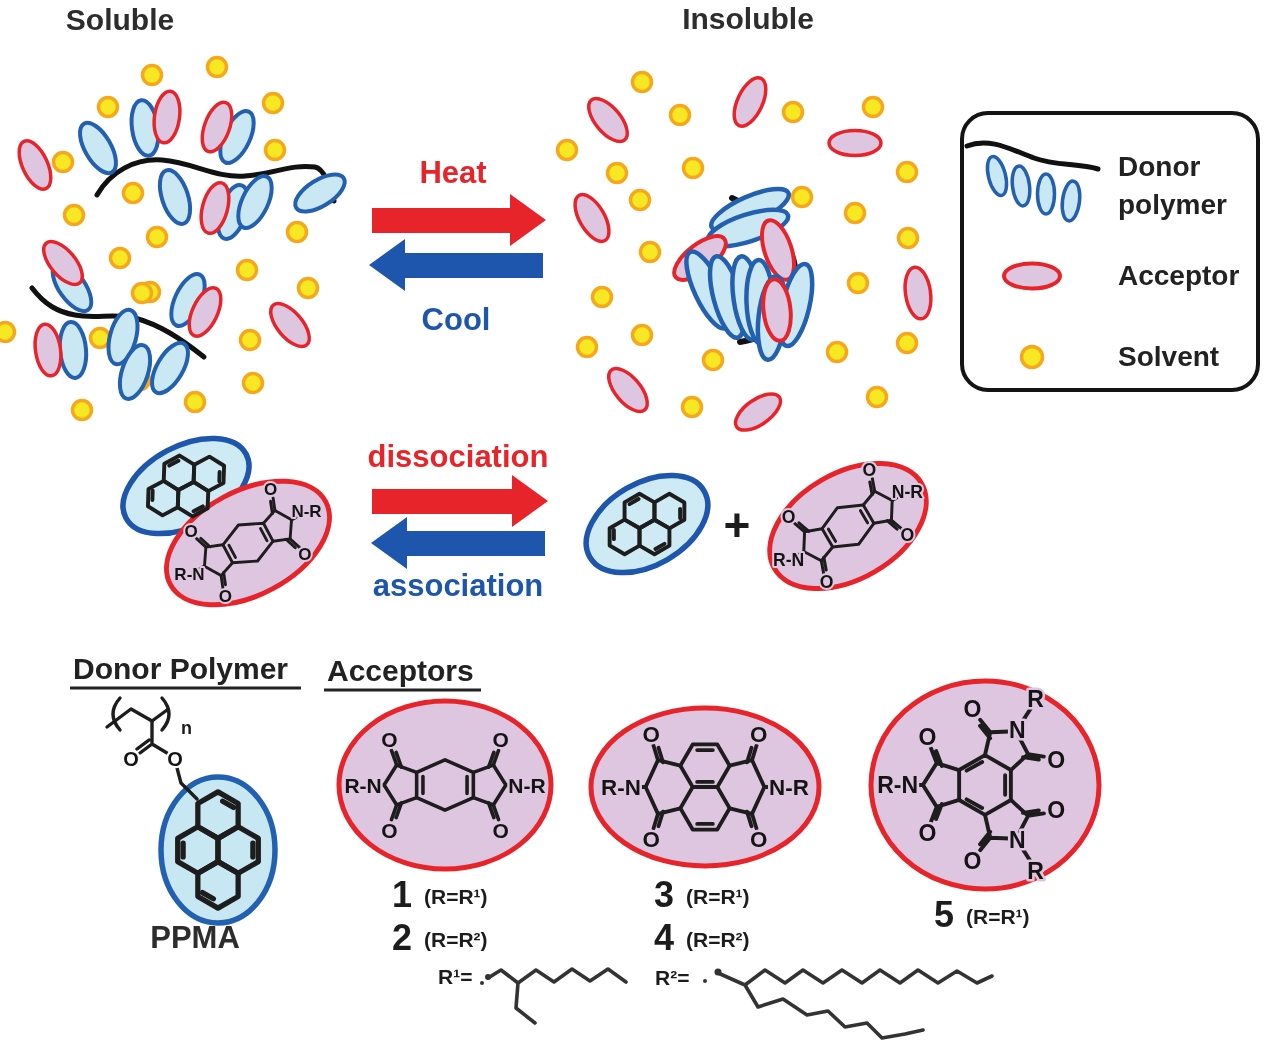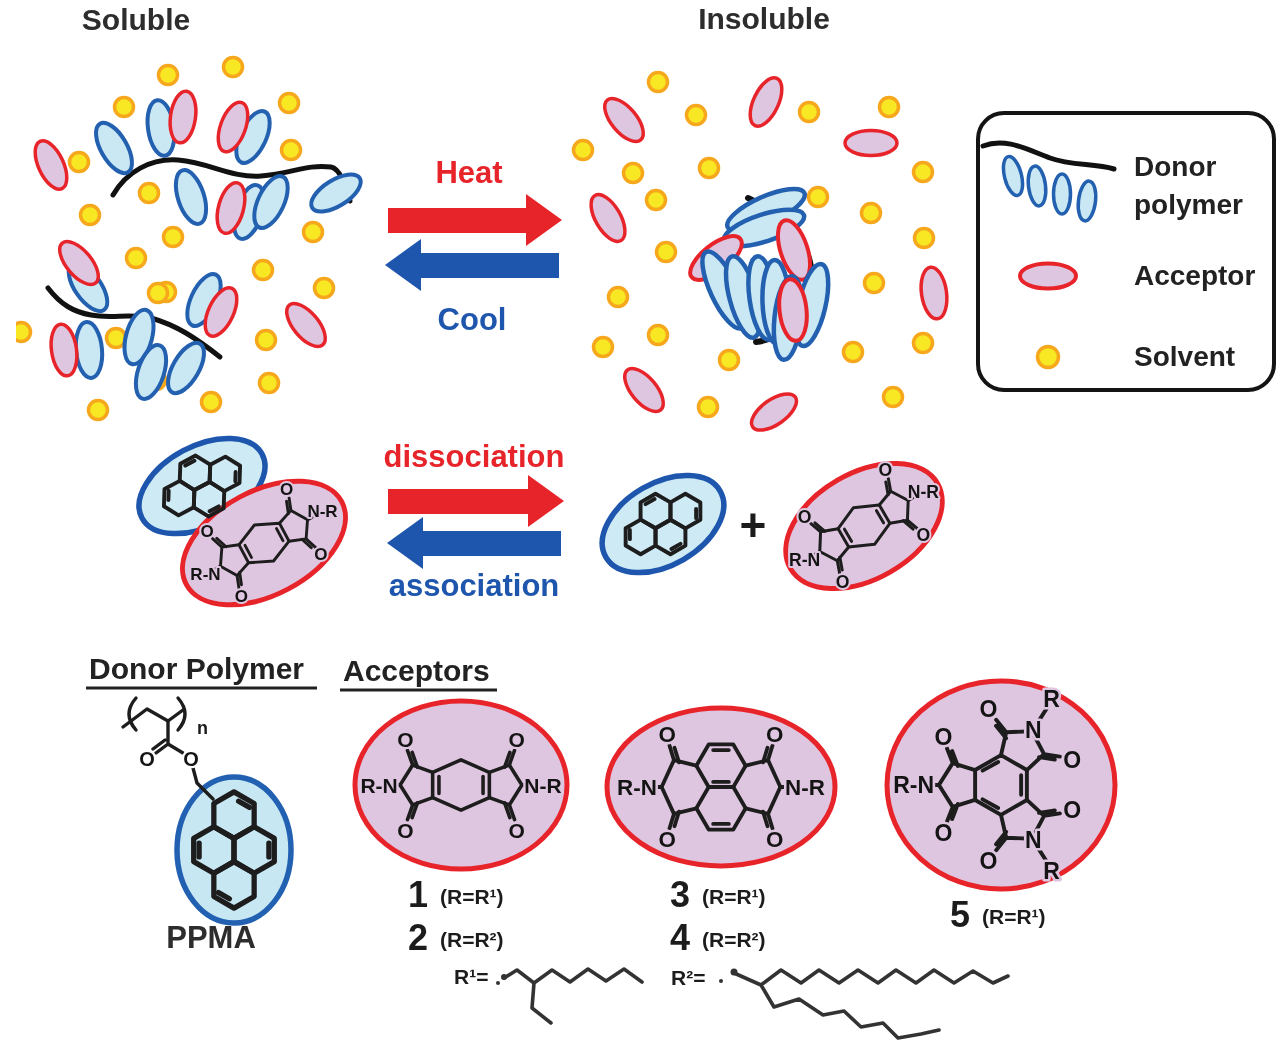--- a/index.html
+++ b/index.html
@@ -1,16 +1,16 @@
 <!DOCTYPE html>
 <html><head>
 <meta charset="utf-8">
 <style>
   html,body{margin:0;padding:0;background:#ffffff;}
-  .stage{width:1040px;height:1051px;position:relative;background:#fff;margin-left:16px;}
+  .stage{width:1040px;height:1051px;position:relative;background:#fff;}
   svg{display:block;}
   text{font-family:"Liberation Sans","DejaVu Sans",sans-serif;font-weight:bold;}
   .title{font-size:30px;fill:#2d2d2d;text-anchor:middle;}
   .red-label{fill:#e8242b;font-size:31px;text-anchor:middle;}
   .blue-label{fill:#1e56ad;font-size:31px;text-anchor:middle;}
   .red-arrow{fill:#e8242b;}
   .blue-arrow{fill:#1e56ad;}
   .heading{font-size:30px;fill:#222222;}
   .legend-text{font-size:28px;fill:#222222;}
   .underline{stroke:#222;stroke-width:3;}

